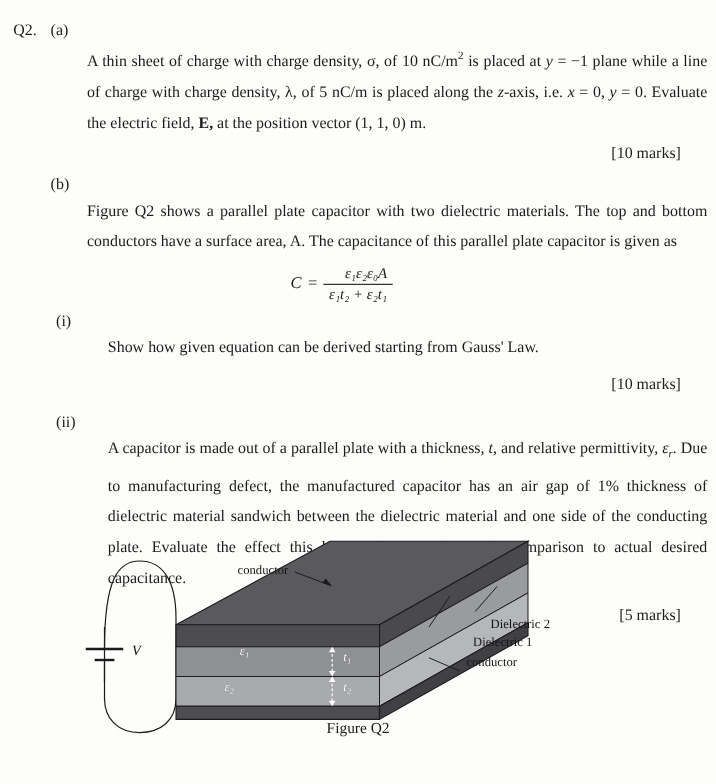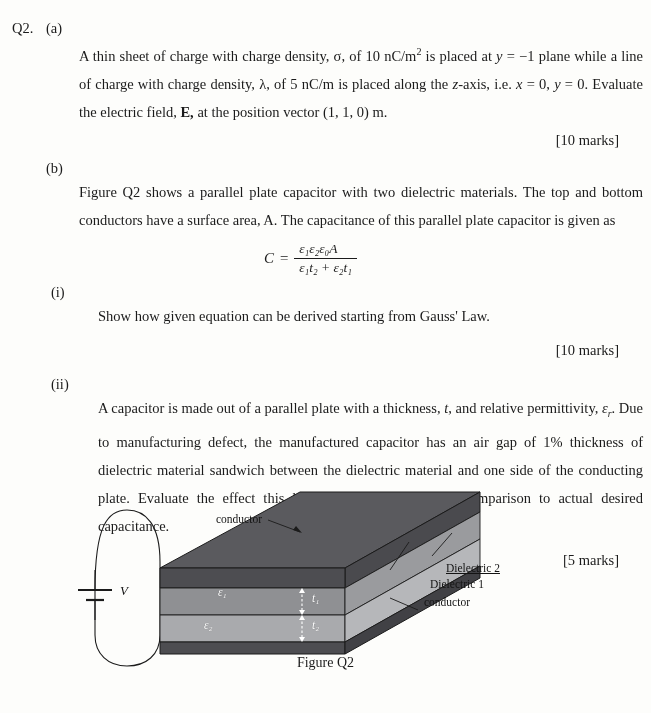--- a/index.html
+++ b/index.html
@@ -99,21 +99,21 @@
   }
   .eq .lhs {
     font-style: italic;
     font-size: 15px;
     margin-right: 5px;
     font-family: "Liberation Serif", serif;
   }
   .frac {
     display: inline-flex;
     flex-direction: column;
-    align-items: flex-start;
+    align-items: flex-end;
     vertical-align: middle;
   }
   .frac .num {
     padding: 0 5px 1px 5px;
     font-size: 13.5px;
     font-style: italic;
   }
   .frac .bar {
     width: 100%;
     height: 1px;
@@ -266,21 +266,21 @@
       <polygon points="302,63 293,60 296,56" fill="#1b1b1b"></polygon>
 
       <line x1="452" y1="63" x2="432" y2="86" stroke="#1b1b1b" stroke-width="0.9"></line>
 
       <line x1="409" y1="72" x2="390" y2="100" stroke="#1b1b1b" stroke-width="0.9"></line>
 
       <line x1="390" y1="128" x2="418" y2="140" stroke="#1b1b1b" stroke-width="0.9"></line>
     </svg>
 
     <span class="figlabel" style="left:216px; top:43px;">conductor</span>
-    <span class="figlabel" style="left:446px; top:92px;text-decoration:underline;">Dielectric 2</span>
+    <span class="figlabel" style="left:446px; top:92px;">Dielectric 2</span>
     <span class="figlabel" style="left:430px; top:108px;">Dielectric 1</span>
     <span class="figlabel" style="left:424px; top:126px;">conductor</span>
     <span class="figlabel" style="left:120px; top:113px; font-style:italic; font-size:13px;">V</span>
 
     <span class="greeklbl" style="left:218px; top:116px;">ε₁</span>
     <span class="greeklbl" style="left:204px; top:149px;">ε₂</span>
     <span class="greeklbl" style="left:312px; top:122px;">t₁</span>
     <span class="greeklbl" style="left:312px; top:149px;">t₂</span>
   </div>
 

